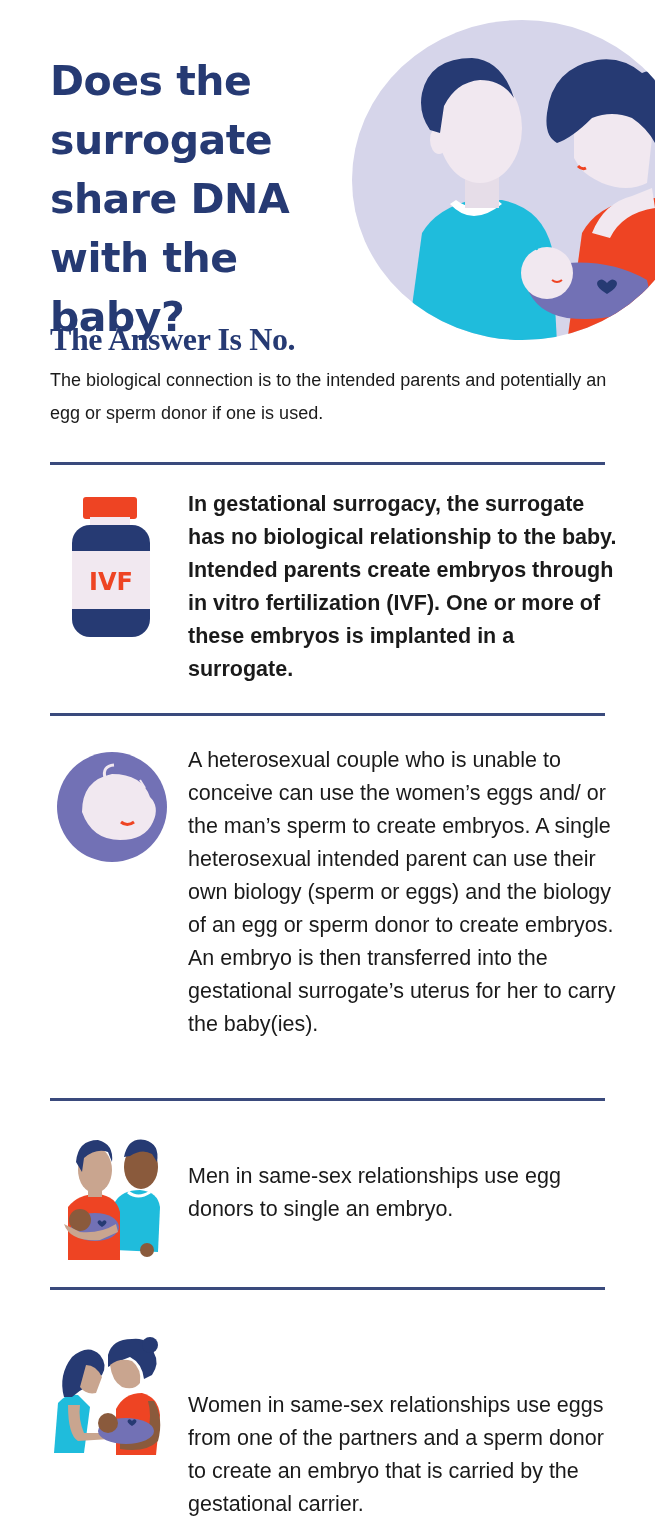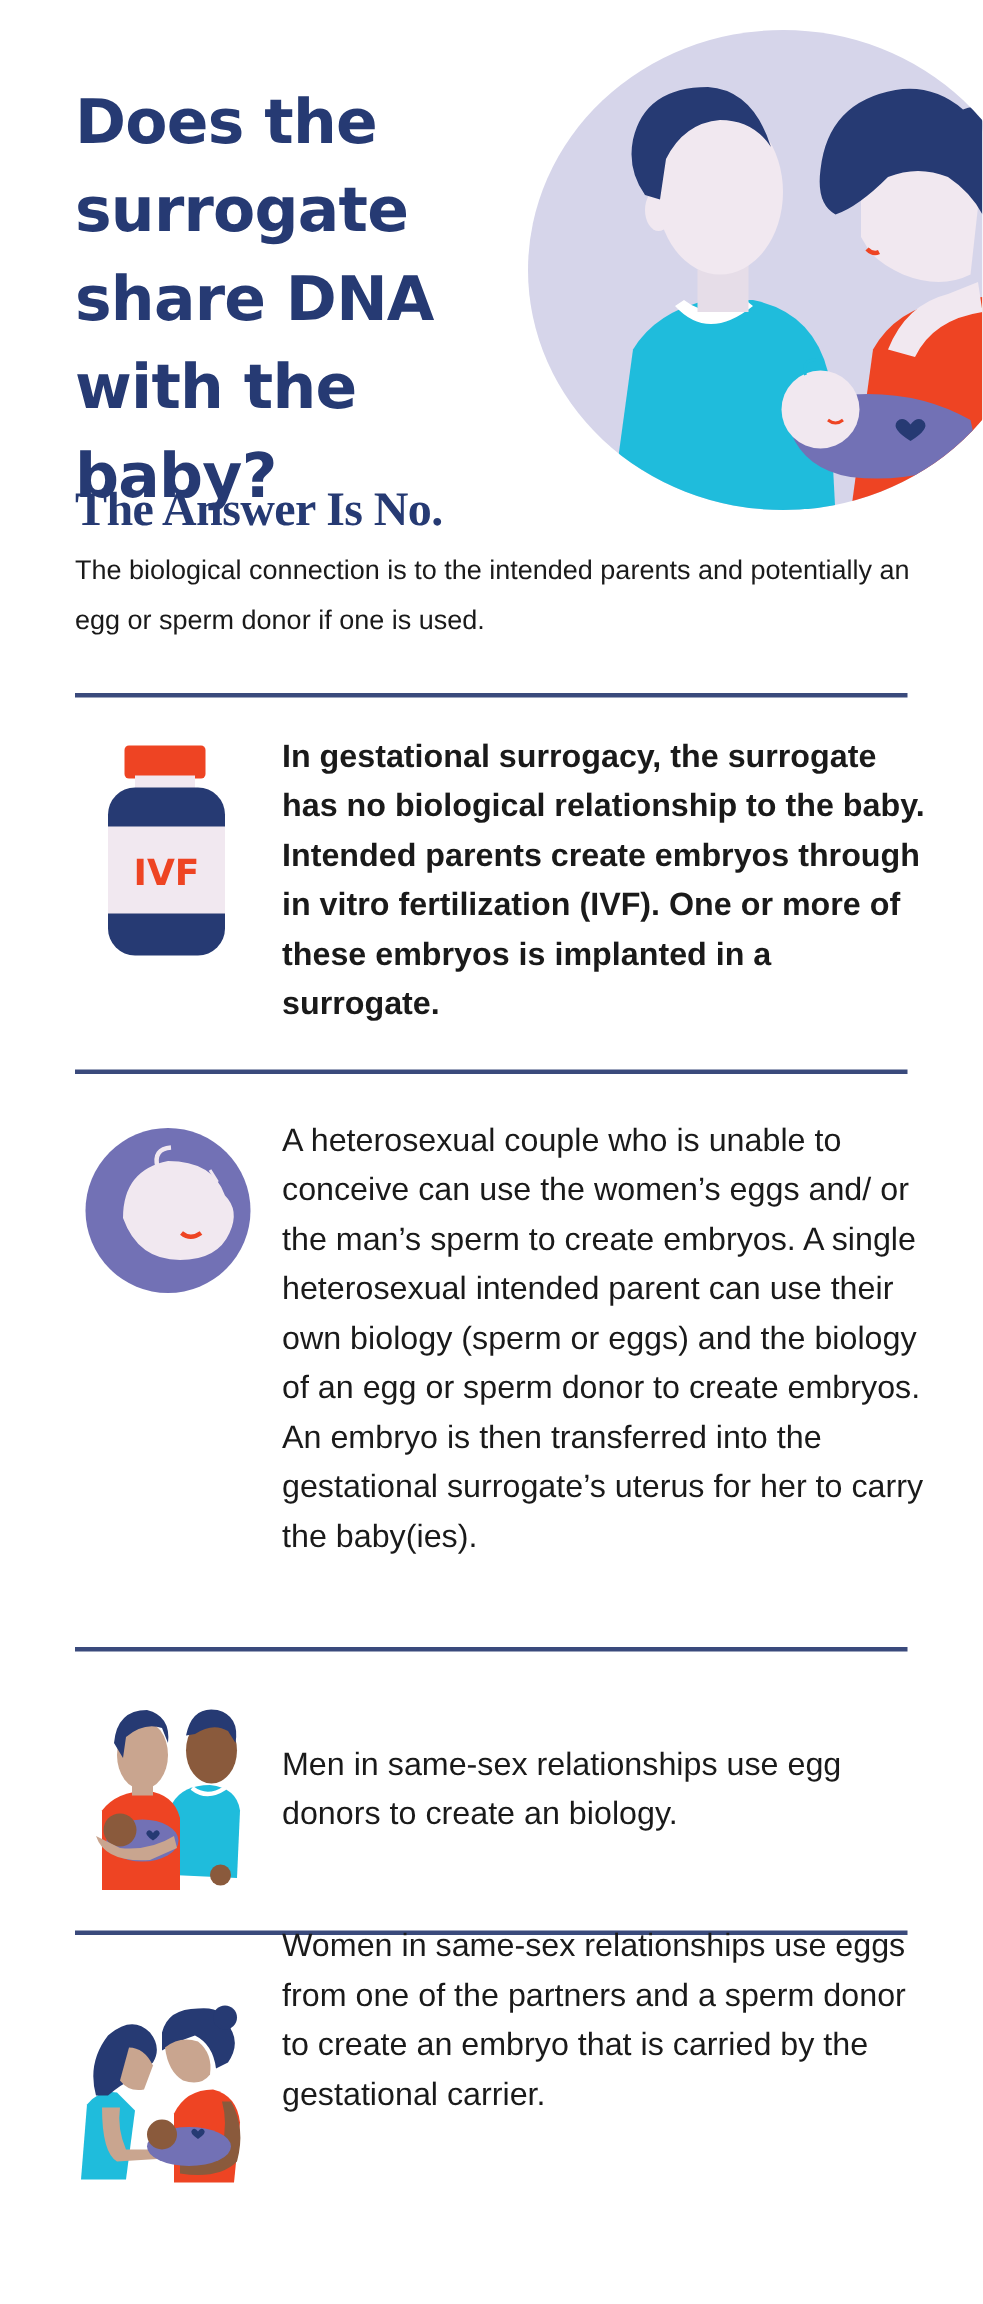--- a/index.html
+++ b/index.html
@@ -170,21 +170,21 @@
     <ellipse cx="45" cy="38" rx="17" ry="23" fill="#c9a58f"></ellipse>
     <rect x="38" y="55" width="14" height="10" fill="#c9a58f"></rect>
     <path d="M26 30 Q28 8 48 8 Q64 12 62 30 L58 20 Q46 16 34 26 L32 40 Z" fill="#263a73"></path>
 
     <ellipse cx="45" cy="95" rx="24" ry="14" fill="#7271b5"></ellipse>
     <circle cx="30" cy="88" r="11" fill="#8a5a3c"></circle>
     <path d="M14 92 Q20 110 50 108 L68 100 L66 92 Q50 102 30 100 Z" fill="#c9a58f"></path>
     <path d="M52 90 q-2 -3 -4 -1 q-2 2 4 6 q6 -4 4 -6 q-2 -2 -4 1 z" fill="#263a73"></path>
   </svg>
 </div>
-<p class="item-text" style="top:1160px;">Men in same-sex relationships use egg donors to create an biology.</p>
+<p class="item-text" style="top:1160px;">Men in same-sex relationships use egg donors to single an embryo.</p>
 
 <div class="divider" style="top:1287px;"></div>
 
 <div class="icon-box" style="top:1335px;height:125px;">
   <svg width="120" height="125" viewBox="0 0 120 125">
 
     <path d="M4 118 L8 68 Q16 58 28 60 L40 72 L34 118 Z" fill="#1fbcdc"></path>
     <path d="M14 62 Q8 40 22 22 Q38 8 50 20 Q58 30 52 40 L40 50 Q30 55 22 62 Z" fill="#263a73"></path>
     <path d="M36 30 Q46 30 52 42 L46 58 Q36 60 30 52 Z" fill="#c9a58f"></path>
     <path d="M18 70 Q18 100 28 106 L60 104 L60 98 L34 98 Q28 84 30 70 Z" fill="#c9a58f"></path>
@@ -193,13 +193,13 @@
     <path d="M58 20 Q62 4 82 4 Q100 2 104 18 Q110 28 102 40 L94 44 Q92 28 80 22 Q68 26 58 32 Z" fill="#263a73"></path>
     <ellipse cx="100" cy="10" rx="8" ry="8" fill="#263a73"></ellipse>
     <path d="M60 30 Q70 22 82 26 Q92 34 90 48 Q84 56 72 52 Q62 46 60 30 Z" fill="#c9a58f"></path>
     <path d="M104 66 Q114 84 108 106 Q96 118 70 114 L70 106 Q92 108 98 96 Q102 80 98 66 Z" fill="#8a5a3c"></path>
 
     <ellipse cx="76" cy="96" rx="28" ry="13" fill="#7271b5"></ellipse>
     <circle cx="58" cy="88" r="10" fill="#8a5a3c"></circle>
     <path d="M82 86 q-2 -3 -4 -1 q-2 2 4 6 q6 -4 4 -6 q-2 -2 -4 1 z" fill="#263a73"></path>
   </svg>
 </div>
-<p class="item-text" style="top:1281px;">Women in same-sex relationships use eggs from one of the partners and a sperm donor to create an embryo that is carried by the gestational carrier.</p>
+<p class="item-text" style="top:1389px;">Women in same-sex relationships use eggs from one of the partners and a sperm donor to create an embryo that is carried by the gestational carrier.</p>
 
 </body></html>

